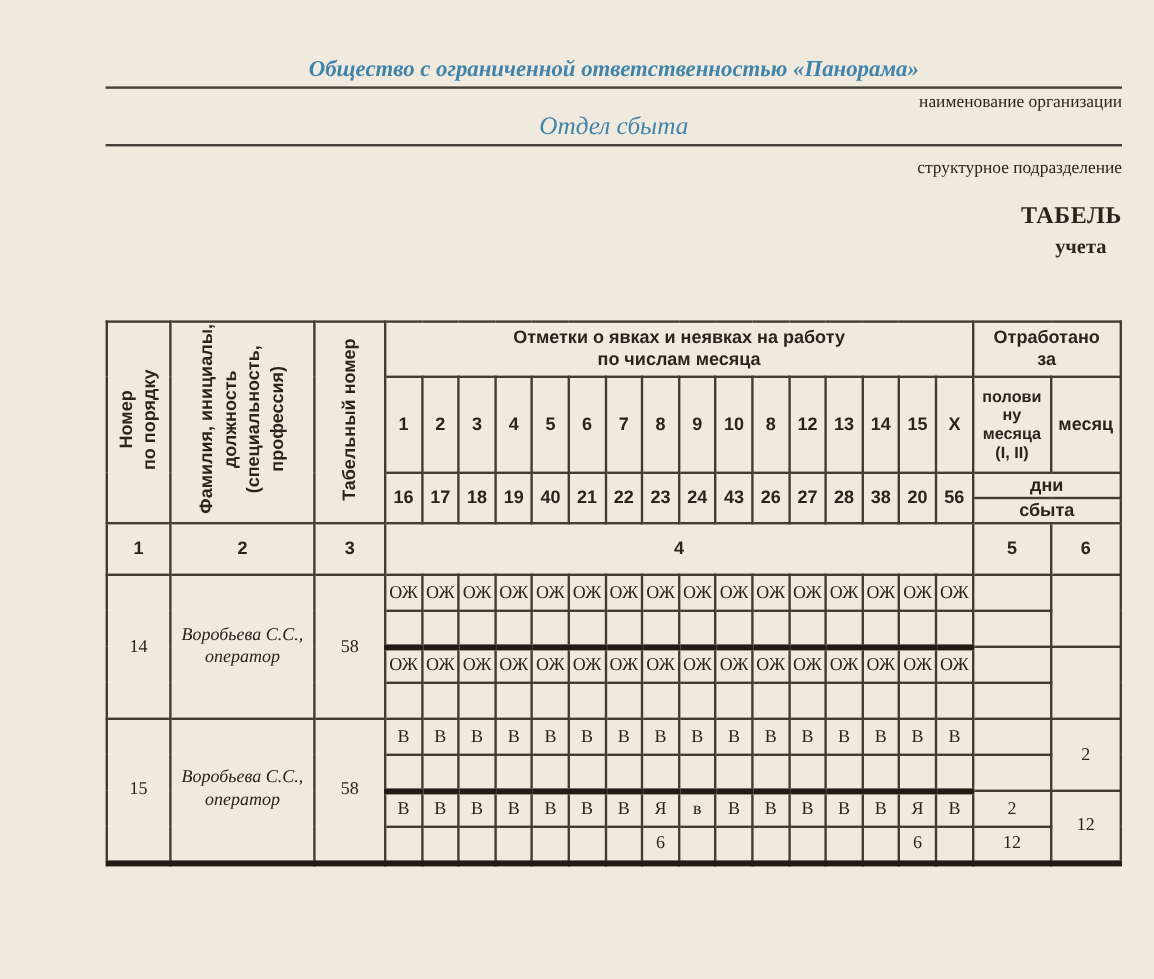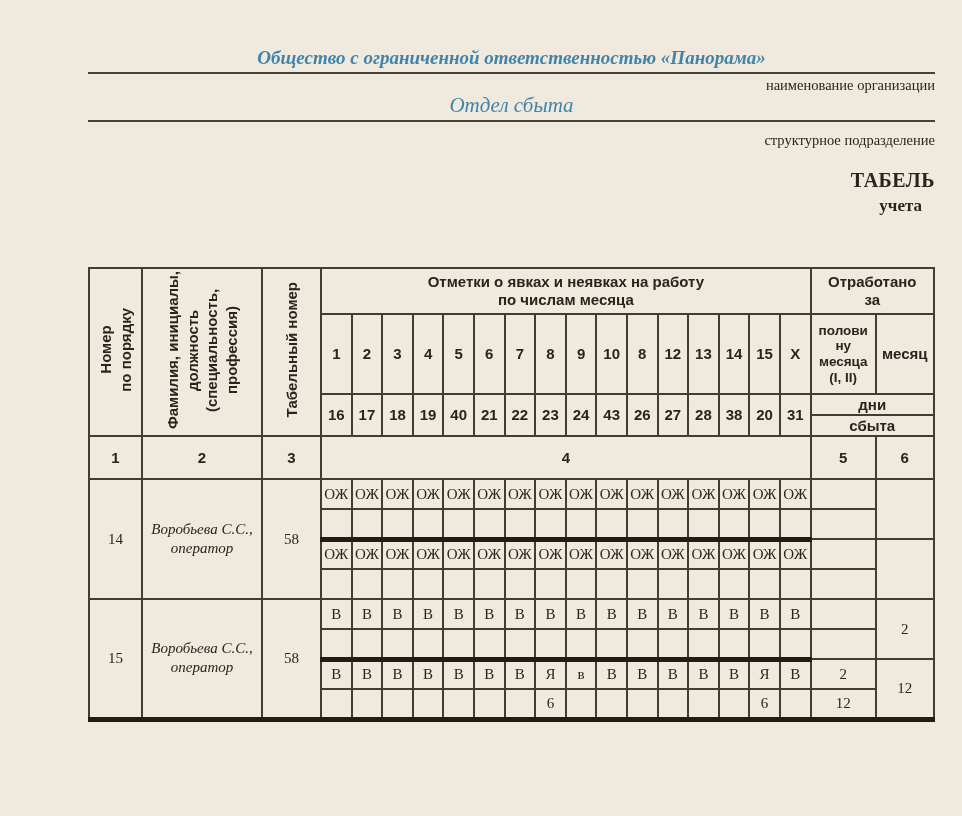--- a/index.html
+++ b/index.html
@@ -148,21 +148,21 @@
         <th class="hdr" rowspan="2">21</th>
         <th class="hdr" rowspan="2">22</th>
         <th class="hdr" rowspan="2">23</th>
         <th class="hdr" rowspan="2">24</th>
         <th class="hdr" rowspan="2">43</th>
         <th class="hdr" rowspan="2">26</th>
         <th class="hdr" rowspan="2">27</th>
         <th class="hdr" rowspan="2">28</th>
         <th class="hdr" rowspan="2">38</th>
         <th class="hdr" rowspan="2">20</th>
-        <th class="hdr" rowspan="2">31</th>
+        <th class="hdr" rowspan="2">56</th>
         <th class="hdr" colspan="2">дни</th>
       </tr>
       <tr style="height: 21px;">
         <th class="hdr" colspan="2">сбыта</th>
       </tr>
       <tr style="height: 43px;">
         <th class="hdr">1</th>
         <th class="hdr">2</th>
         <th class="hdr">3</th>
         <th class="hdr" colspan="16">4</th>

